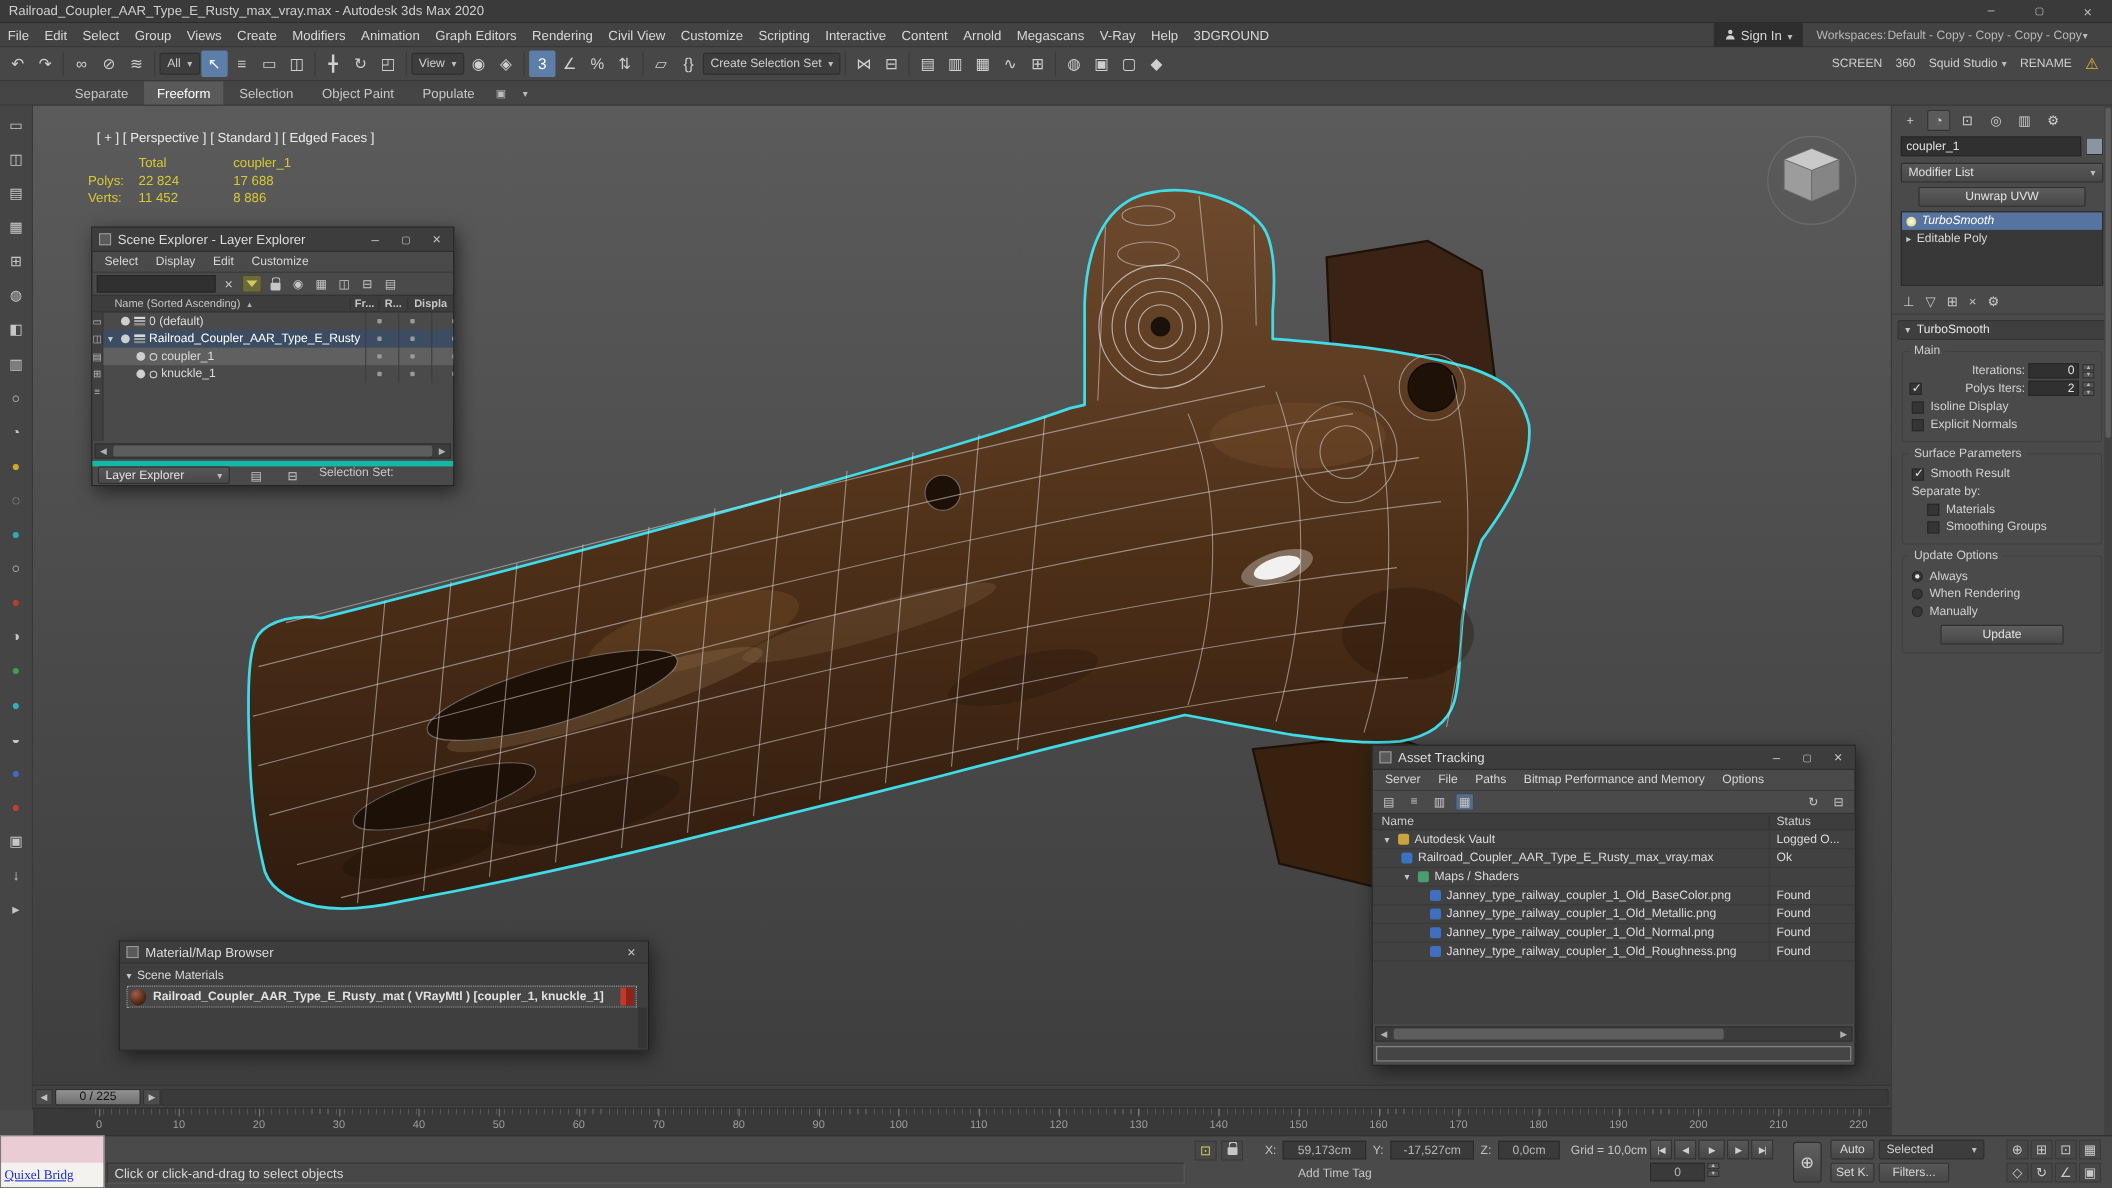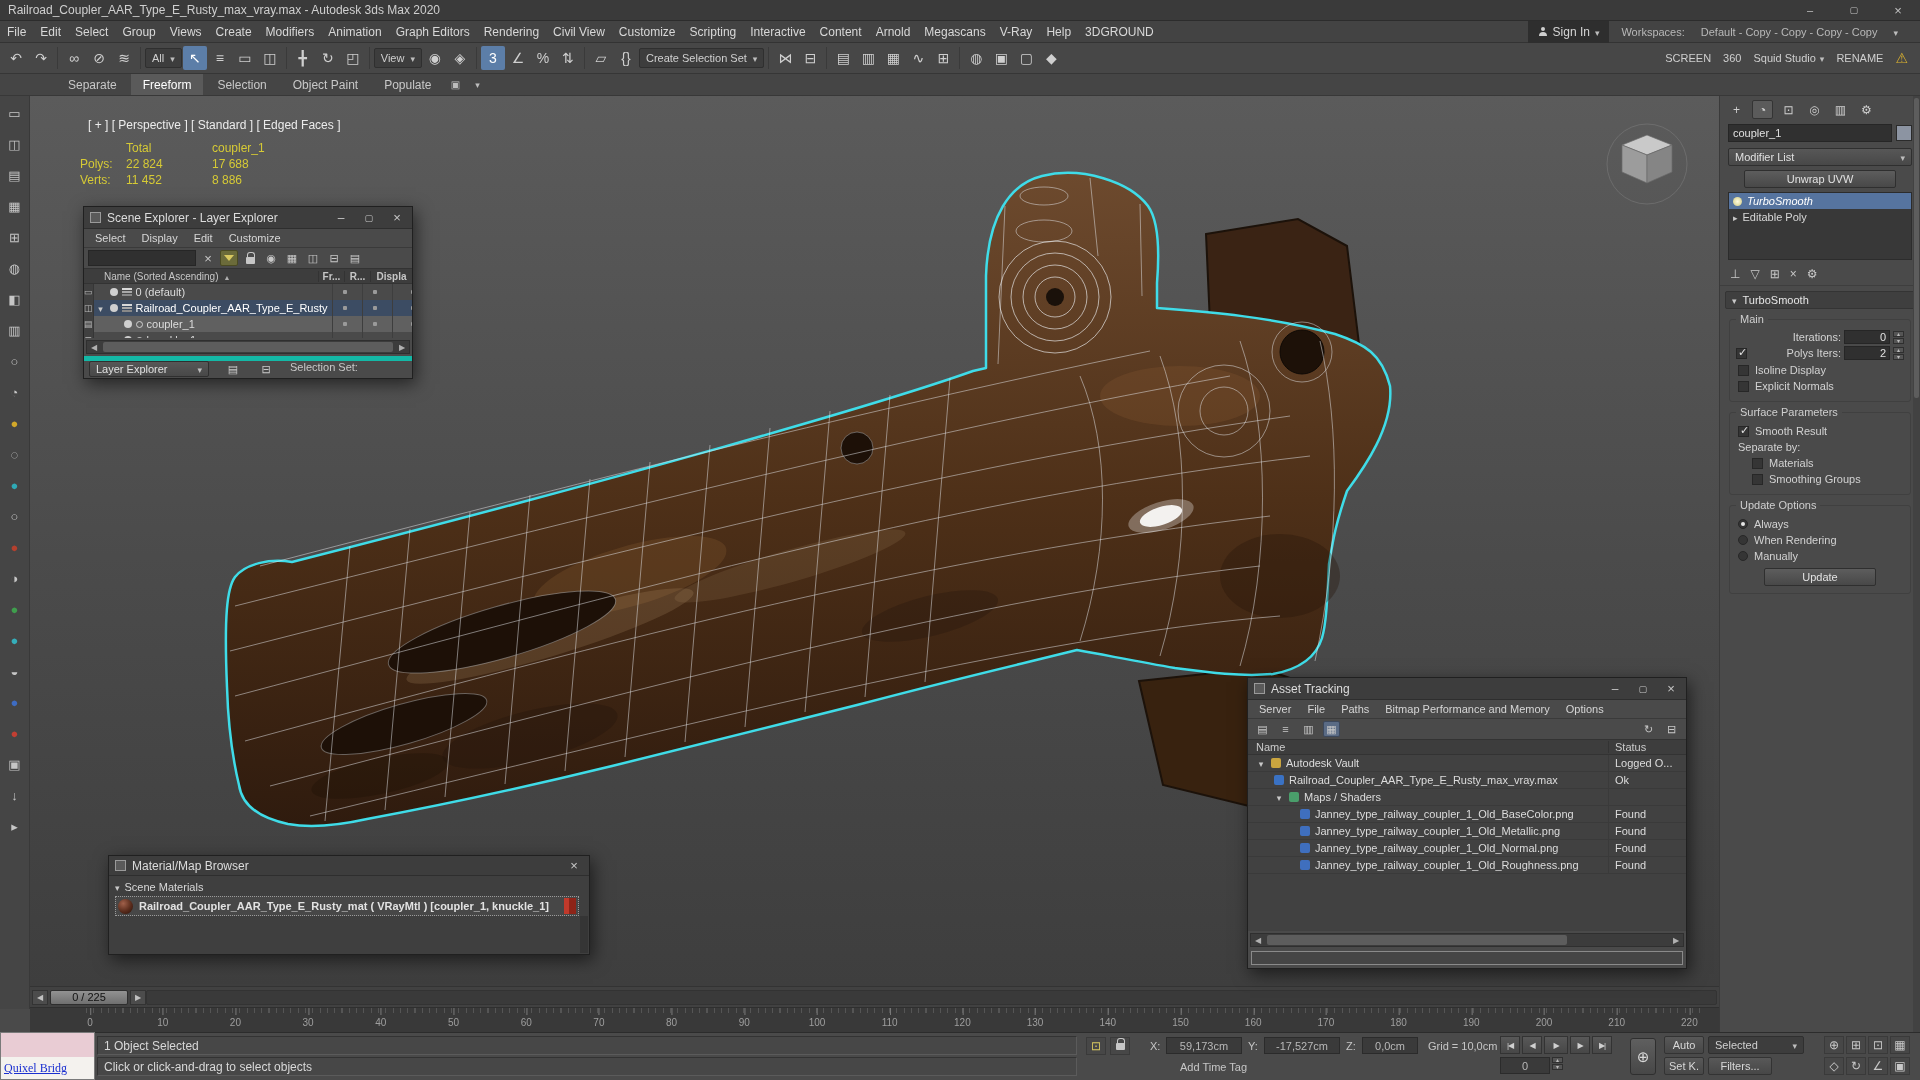--- a/index.html
+++ b/index.html
@@ -14,21 +14,21 @@
   .win-max::after{content:"▢";font-size:9px;}
   .x-icon::after{content:"×";font-size:13px;}
   
   .menubar{position:absolute;left:0;top:21px;width:1920px;height:22px;background:#434343;border-bottom:1px solid #333;display:flex;align-items:center;z-index:30;}
   .menu-item{padding:0 7px;font-size:12px;color:#d8d8d8;white-space:nowrap;}
   .menubar-right{margin-left:auto;display:flex;align-items:center;gap:12px;padding-right:22px;}
   .signin-chip{background:#2e2e2e;height:22px;display:flex;align-items:center;gap:5px;padding:0 10px;}
   .person-icon{width:10px;height:10px;position:relative;display:inline-block;}
   .person-icon::before{content:"";position:absolute;left:3px;top:0;width:4px;height:4px;border-radius:50%;background:#cfcfcf;}
   .person-icon::after{content:"";position:absolute;left:1px;top:5px;width:8px;height:4px;border-radius:4px 4px 0 0;background:#cfcfcf;}
-  .workspaces{font-size:11px;color:#b8b8b8;display:flex;gap:16px;align-items:center;white-space:nowrap;justify-content:center;}
+  .workspaces{font-size:11px;color:#b8b8b8;display:flex;gap:1px;align-items:center;white-space:nowrap;justify-content:center;}
   .caret::after{content:"▾";font-size:9px;color:#bdbdbd;}
   
   .toolbar{position:absolute;left:0;top:43px;width:1920px;height:31px;background:#474747;border-bottom:1px solid #363636;display:flex;align-items:center;padding-left:4px;gap:1px;z-index:30;}
   .ticon{width:24px;height:24px;display:flex;align-items:center;justify-content:center;font-size:14px;color:#cfcfcf;border-radius:2px;flex:none;}
   .ticon.active{background:#5c7ea8;color:#fff;}
   .tsep{width:1px;height:22px;background:#3a3a3a;margin:0 3px;flex:none;}
   .tdrop{height:20px;background:#3d3d3d;border:1px solid #2f2f2f;display:flex;align-items:center;padding:0 6px;gap:6px;font-size:11px;color:#d0d0d0;border-radius:2px;flex:none;white-space:nowrap;}
   .toolbar-right{margin-left:auto;display:flex;align-items:center;gap:12px;padding-right:12px;font-size:11px;color:#cfcfcf;white-space:nowrap;}
   .warn-icon::after{content:"⚠";font-size:14px;}
   
@@ -528,21 +528,21 @@
         <span class="rb"></span>
         <span>Manually</span>
       </div>
     <div class="btn3d cp-update">Update</div>
   </div>
   <div class="cp-scroll">
       <div class="thumb"></div>
     </div>
 </div>
 
-<div class="float-win" style="left:83px;top:206px;width:330px;height:173px">
+<div class="float-win" style="left:83px;top:206px;width:330px;height:236px">
   <div class="fw-title">
     <span class="fw-appicon"></span>
     <span>Scene Explorer - Layer Explorer</span>
     <span class="fw-sp"></span>
     <span class="fw-btn win-min"></span>
     <span class="fw-btn win-max"></span>
     <span class="fw-btn x-icon"></span>
   </div>
   <div class="se-menus">
     <span class="se-menu">Select</span>
@@ -796,23 +796,20 @@
   <span class="rtick" style="--i:16">160</span>
   <span class="rtick" style="--i:17">170</span>
   <span class="rtick" style="--i:18">180</span>
   <span class="rtick" style="--i:19">190</span>
   <span class="rtick" style="--i:20">200</span>
   <span class="rtick" style="--i:21">210</span>
   <span class="rtick" style="--i:22">220</span>
 </div>
 
 <div class="statusbar">
-  <div class="sb-line" style="left:97px;top:3px;width:980px">
-      <span>1 Object Selected</span>
-    </div>
   <div class="sb-line" style="left:97px;top:24px;width:980px">
       <span>Click or click-and-drag to select objects</span>
     </div>
   <span class="sb-icon" style="left:1086px;top:4px">⊡</span>
   <span class="sb-icon" style="left:1110px;top:4px">
       <span class="lock-shape" style="margin-top:0"></span>
     </span>
   <span class="sb-lab" style="left:1150px;top:7px">X:</span>
   <div class="sb-field" style="left:1166px;top:4px;width:76px">59,173cm</div>
   <span class="sb-lab" style="left:1248px;top:7px">Y:</span>

